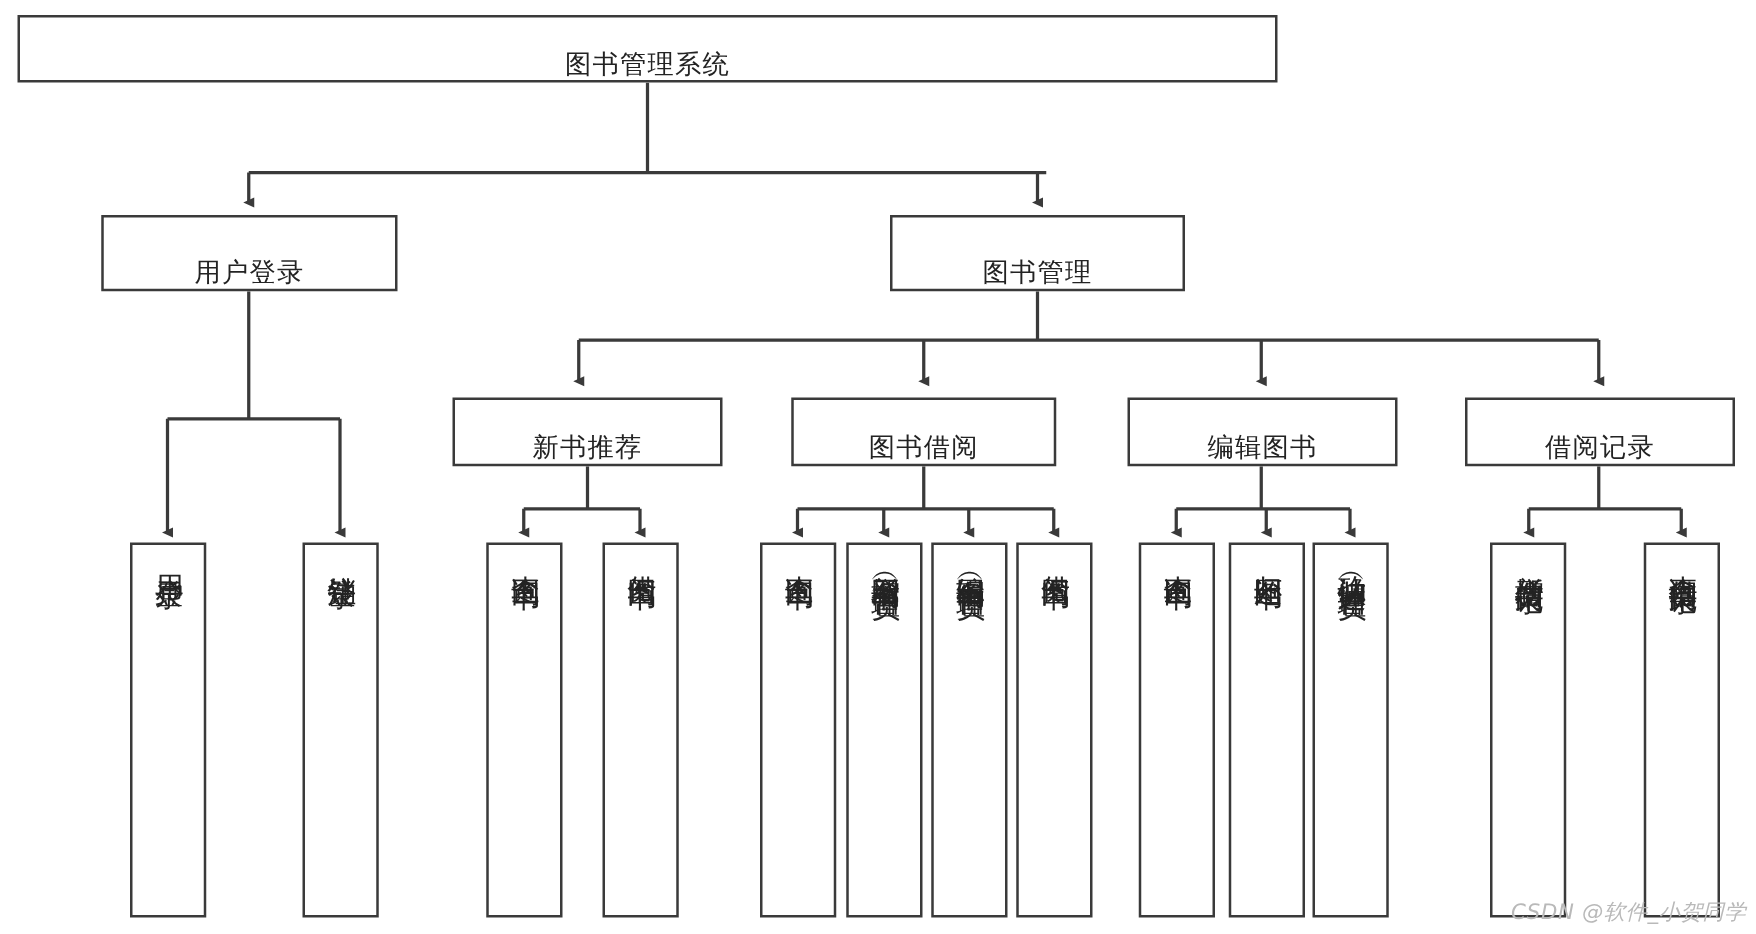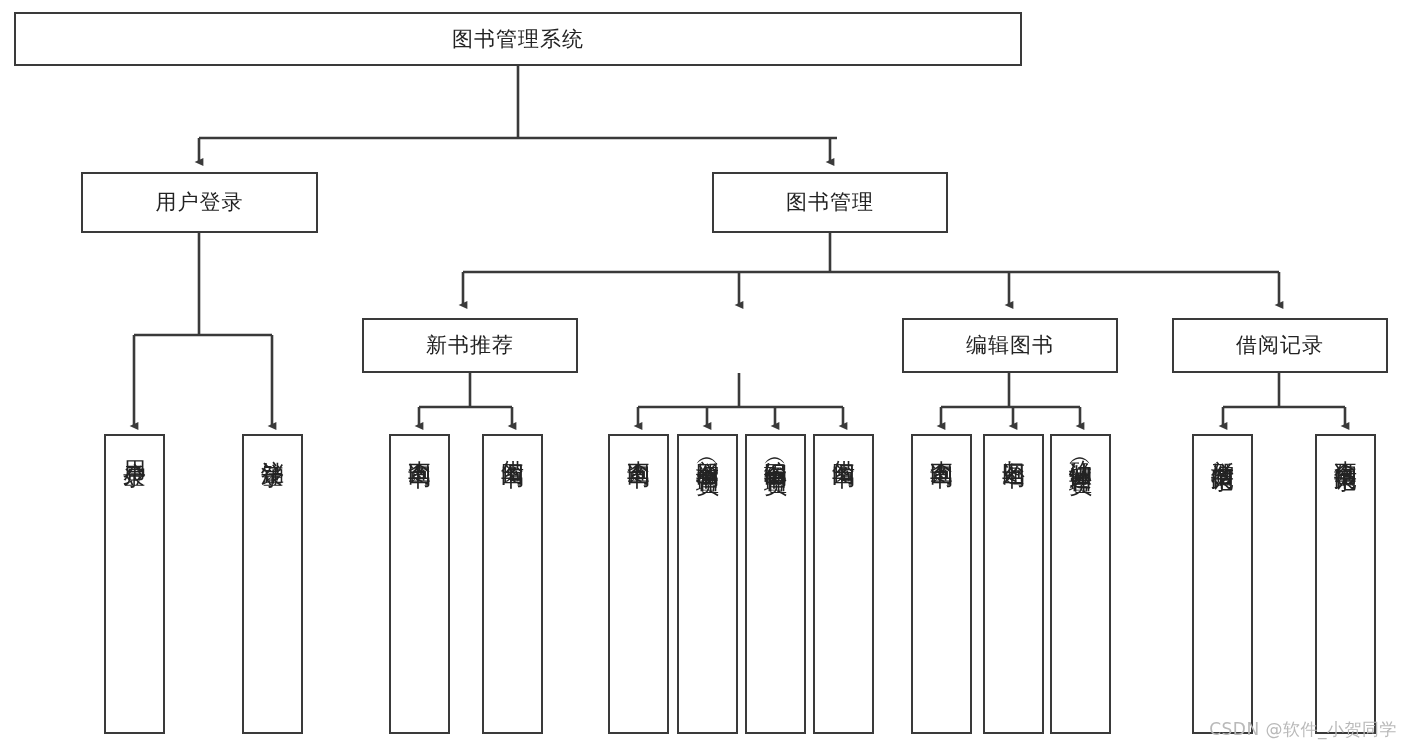--- a/index.html
+++ b/index.html
@@ -24,21 +24,21 @@
     width: 1405px;
     height: 747px;
     pointer-events: none;
   }
   .node {
     position: absolute;
     box-sizing: border-box;
     background: #ffffff;
     border: 2px solid #3a3a3a;
     display: flex;
-    align-items: center;
+    align-items: flex-end;
     justify-content: center;
     color: #222222;
   }
   .node-label {
     display: block;
     text-align: center;
     line-height: 1.18;
     color: #232323;
   }
   .node.horizontal .node-label {
@@ -59,20 +59,21 @@
     margin: 0 auto;
   }
   .watermark {
     position: absolute;
     right: 8px;
     bottom: 6px;
     font-size: 17px;
     color: #b9b9b9;
     white-space: nowrap;
     letter-spacing: 0.5px;
+    font-style: italic;
   }
 </style>
 </head>
 <body>
 
 <div id="diagram-root">
 
   <svg class="connectors" viewBox="0 0 1405 747">
     <defs>
       <marker id="arrow" markerWidth="10" markerHeight="10" refX="4.2" refY="5" orient="auto" markerUnits="userSpaceOnUse">
@@ -130,20 +131,23 @@
   <div class="node horizontal" style="left:81px; top:172px; width:237px; height:61px;">
     <span class="node-label">用户登录</span>
   </div>
   <div class="node horizontal" style="left:362px; top:318px; width:216px; height:55px;">
     <span class="node-label">新书推荐</span>
   </div>
 
   <div class="node horizontal" style="left:712px; top:172px; width:236px; height:61px;">
     <span class="node-label">图书管理</span>
   </div>
+  <div class="node horizontal" style="left:633px; top:318px; width:212px; height:55px;">
+    <span class="node-label">图书借阅</span>
+  </div>
   <div class="node horizontal" style="left:902px; top:318px; width:216px; height:55px;">
     <span class="node-label">编辑图书</span>
   </div>
   <div class="node horizontal" style="left:1172px; top:318px; width:216px; height:55px;">
     <span class="node-label">借阅记录</span>
   </div>
 
   <div class="node vertical" style="left:104px; top:434px; width:61px; height:300px;">
     <span class="node-label">用户登录</span>
   </div>

